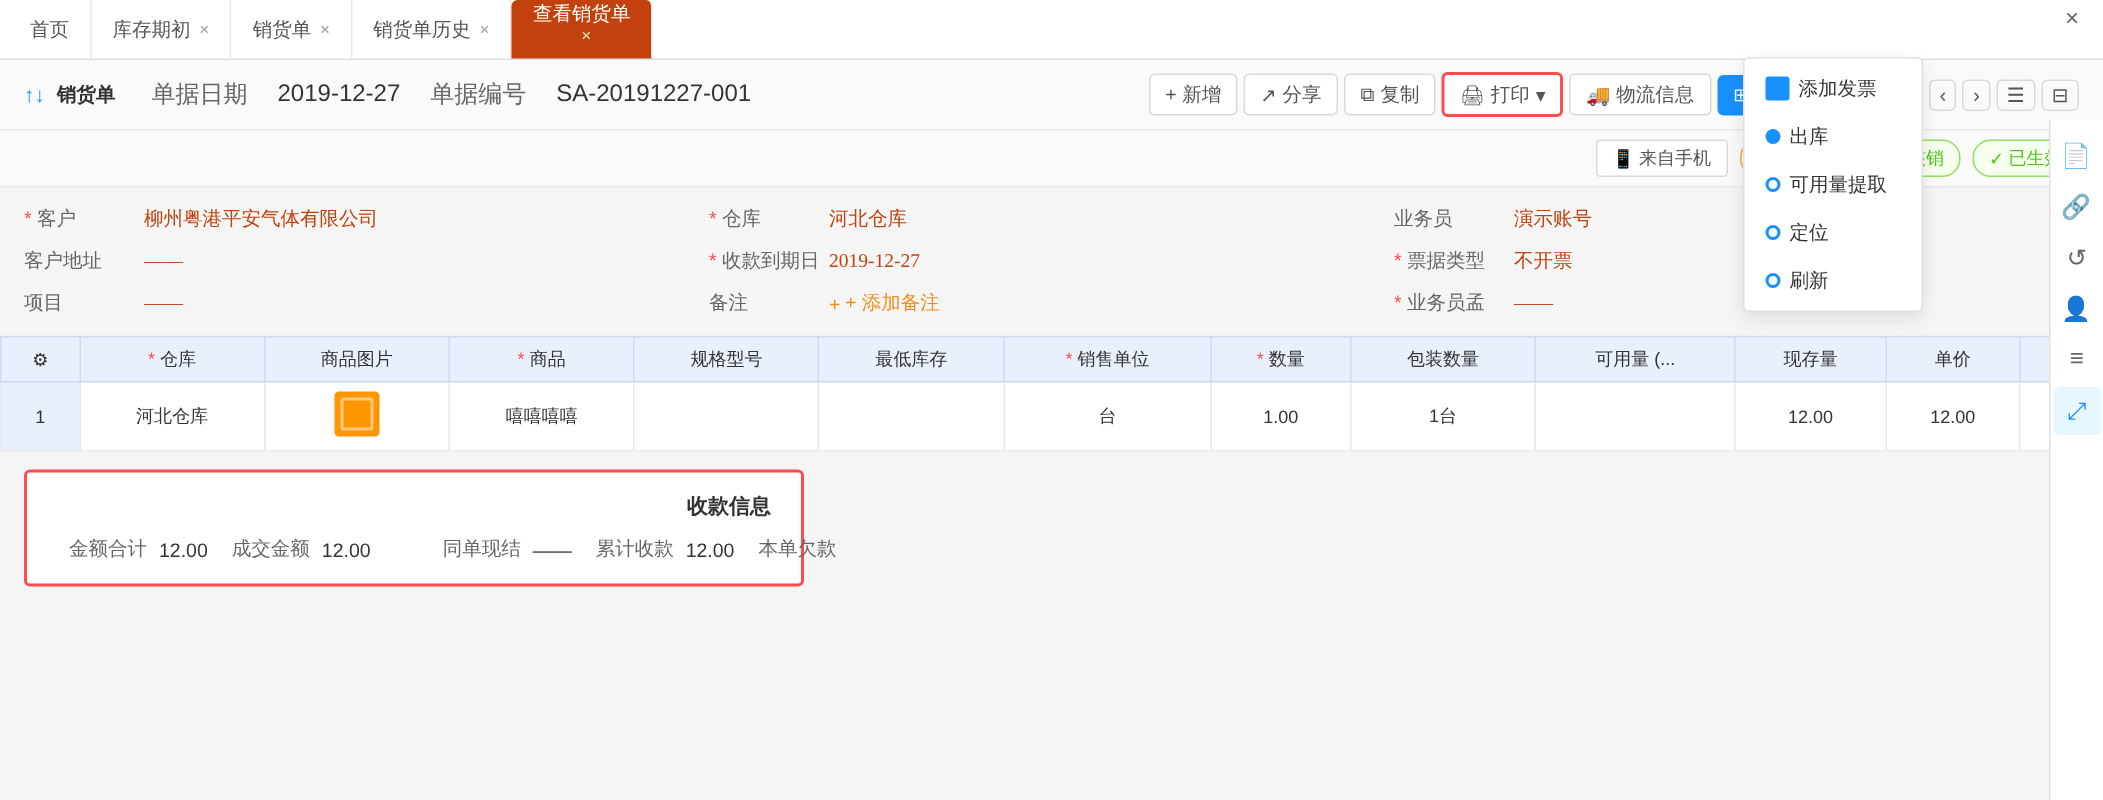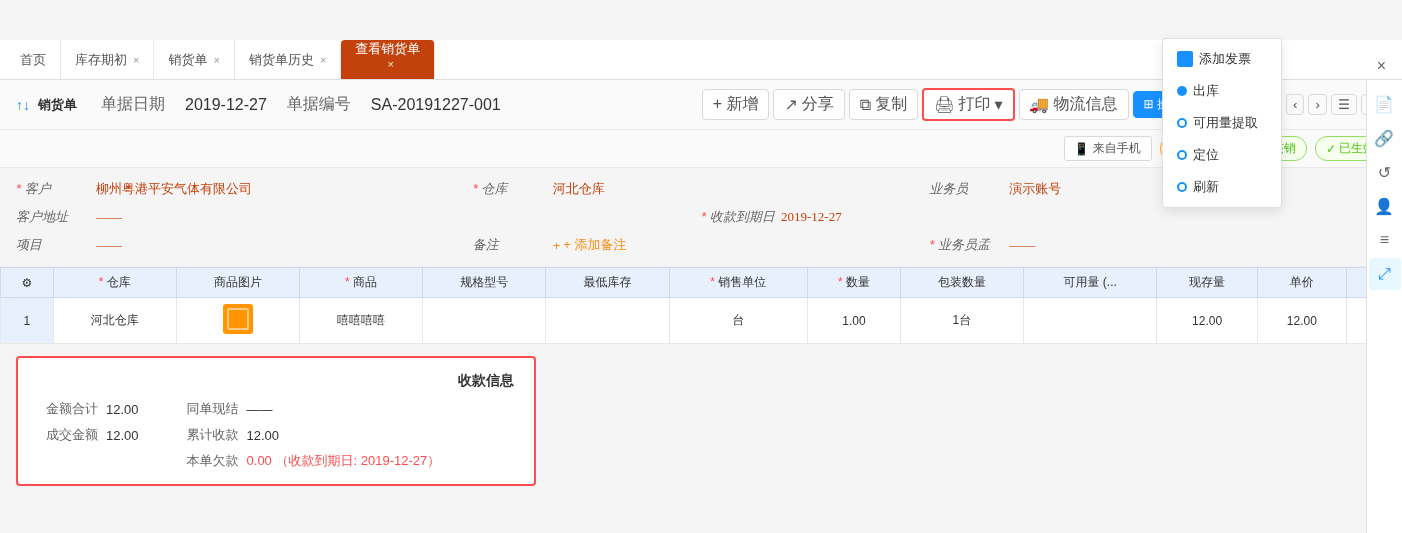--- a/index.html
+++ b/index.html
@@ -1,23 +1,22 @@
 <!DOCTYPE html>
 <html><head>
   <meta charset="utf-8">
   <style>
     * { box-sizing: border-box; margin: 0; padding: 0; }
     body { font-family: 'Microsoft YaHei', Arial, sans-serif; font-size: 13px; background: #f5f5f5; color: #333; }
 
     
     .tab-bar {
-      display: flex; align-items: flex-end; background: #fff;
+      display: flex; align-items: flex-start; background: #fff;
       border-bottom: 1px solid #e0e0e0; padding: 0 8px; height: 40px;
       position: relative;
-      margin-top: 40px;
     }
     .tab-item {
       display: flex; align-items: center; padding: 0 14px; height: 100%;
       cursor: pointer; font-size: 13px; color: #555;
       border-right: 1px solid #e8e8e8; white-space: nowrap;
     }
     .tab-item:first-child { padding-left: 12px; }
     .tab-item .tab-close {
       margin-left: 6px; color: #999; font-size: 11px; cursor: pointer;
     }
@@ -38,21 +37,21 @@
     .doc-meta { display: flex; align-items: center; gap: 20px; flex: 1; }
     .doc-meta-item { display: flex; align-items: center; gap: 20px; font-size: 16px; }
     .doc-meta-label { color: #666; }
     .doc-meta-value { color: #333; }
     .doc-actions {
       display: flex; align-items: center; gap: 4px; margin-left: auto;
     }
     .btn-action {
       display: flex; align-items: center; gap: 4px;
       padding: 4px 10px; border: 1px solid #d9d9d9; border-radius: 4px;
-      background: #fff; color: #555; cursor: pointer; font-size: 16px;
+      background: #fff; color: #555; cursor: pointer; font-size: 13px;
       white-space: nowrap;
     }
     .btn-tab-op {
       background: #1890ff; color: #fff; border: 1px solid #1890ff;
       padding: 4px 10px; border-radius: 4px; cursor: pointer; font-size: 12px;
     }
     .btn-nav { background: none; border: 1px solid #d9d9d9; border-radius: 4px; padding: 2px 6px; cursor: pointer; color: #555; }
 
     
     .action-bar2 {
@@ -78,21 +77,21 @@
       padding: 12px 16px; border-bottom: 1px solid #f0f0f0;
     }
     .form-row {
       display: flex; align-items: center; gap: 0; margin-bottom: 10px;
     }
     .form-row:last-child { margin-bottom: 0; }
     .form-field {
       display: flex; align-items: center; flex: 1; min-width: 0;
     }
     .form-field-label {
-      color: #666; white-space: nowrap; min-width: 80px; font-size: 13px; font-style: italic;
+      color: #666; white-space: nowrap; min-width: 80px; font-size: 13px;
     }
     .form-field-label.required::before {
       content: '* '; color: #ff4d4f;
     }
     .form-field-value {
       color: #c2410c; font-size: 13px; flex: 1; font-family: Liberation Serif, serif;
     }
     .add-note-btn {
       color: #fa8c16; cursor: pointer; font-size: 13px;
       display: flex; align-items: center; gap: 3px;
@@ -130,21 +129,21 @@
       margin: 12px 16px;
       border: 2px solid #ff4d4f;
       border-radius: 4px;
       padding: 14px 20px;
       max-width: 520px;
       background: #fff;
       text-align: right;
     }
     .receipt-title { font-weight: 600; font-size: 14px; color: #333; margin-bottom: 10px; }
     .receipt-rows { display: flex; gap: 40px; }
-    .receipt-col { display: flex; flex-direction: column; gap: 8px; }
+    .receipt-col { display: flex; flex-direction: row; gap: 8px; }
     .receipt-item { display: flex; align-items: center; gap: 8px; font-size: 13px; }
     .receipt-label { color: #666; min-width: 60px; }
     .receipt-value { color: #333; }
     .receipt-value.orange { color: #ff4d4f; }
 
     
     .dropdown-menu {
       position: absolute;
       top: 38px; right: 120px;
       background: #fff;
@@ -329,20 +328,24 @@
       </div>
     </div>
     <div class="form-row">
       <div class="form-field">
         <span class="form-field-label">客户地址</span>
         <span class="form-field-value">——</span>
       </div>
       <div class="form-field">
         <span class="form-field-label required">收款到期日</span>
         <span class="form-field-value">2019-12-27</span>
+      </div>
+      <div class="form-field">
+        <span class="form-field-label required">票据类型</span>
+        <span class="form-field-value">不开票</span>
       </div>
     </div>
     <div class="form-row">
       <div class="form-field">
         <span class="form-field-label">项目</span>
         <span class="form-field-value">——</span>
       </div>
       <div class="form-field">
         <span class="form-field-label">备注</span>
         <span class="add-note-btn">
@@ -415,24 +418,20 @@
         <div class="receipt-item">
           <span class="receipt-label">同单现结</span>
           <span class="receipt-value">——</span>
         </div>
         <div class="receipt-item">
           <span class="receipt-label">累计收款</span>
           <span class="receipt-value">12.00</span>
         </div>
         <div class="receipt-item">
           <span class="receipt-label">本单欠款</span>
-          <span class="receipt-value orange">
-            <span>0.00</span>
-            <span>（收款到期日: 2019-12-27）</span>
-          </span>
         </div>
       </div>
     </div>
   </div>
 
 </div>
 
 <div class="right-sidebar">
   <div class="sidebar-icon">📄</div>
   <div class="sidebar-icon">🔗</div>

